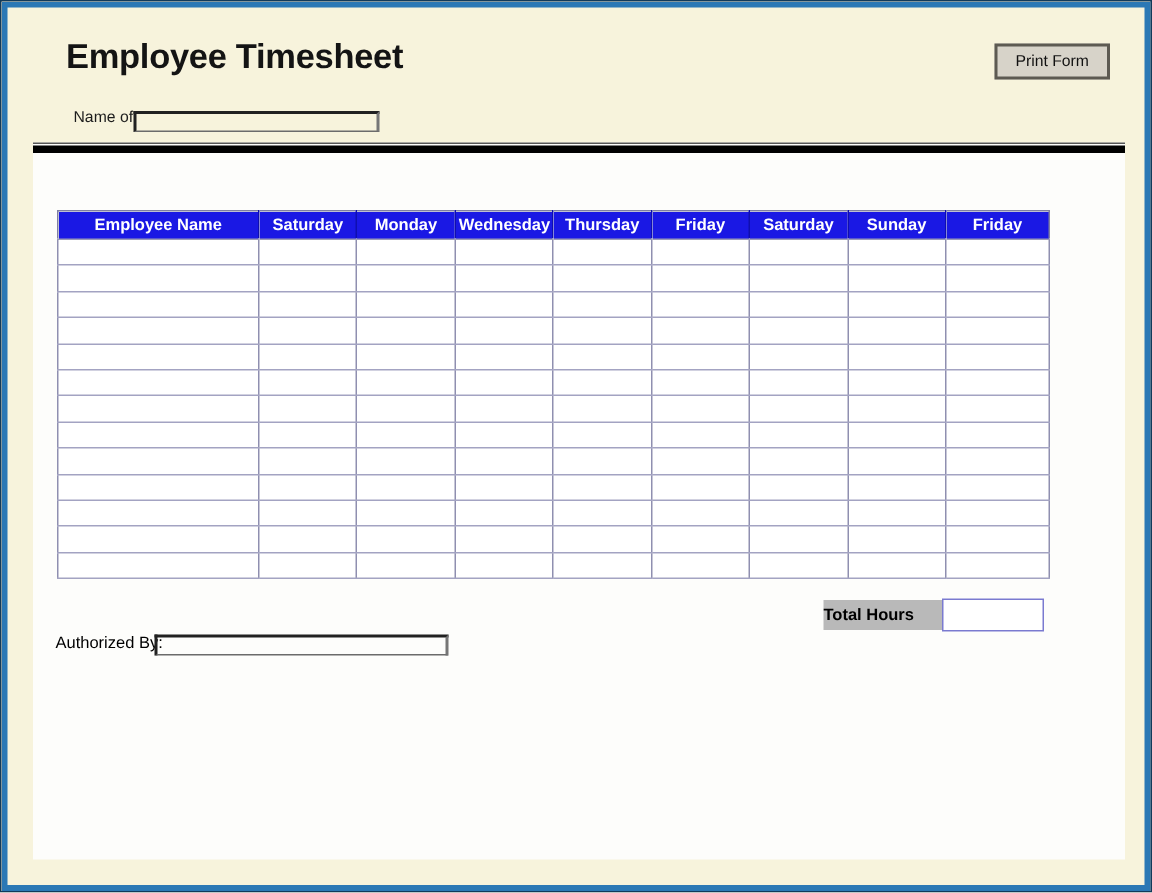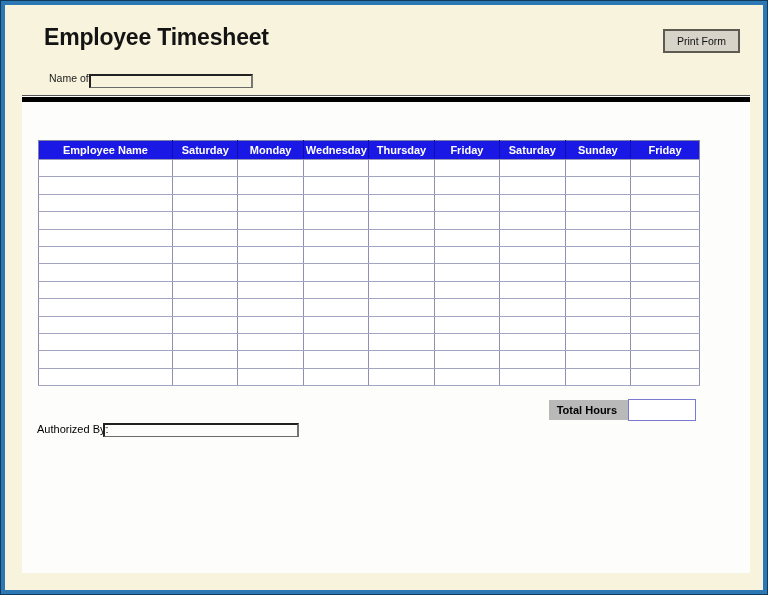--- a/index.html
+++ b/index.html
@@ -107,21 +107,21 @@
     border-right-color:var(--grid_v);
     font-size:10px;color:#222;
     padding:0 3px;
   }
   table.tt th:nth-child(1),table.tt td:nth-child(1){width:134px;}
   table.tt th:nth-child(9),table.tt td:nth-child(9){width:69px;}
   .total-box{
     position:absolute;left:549px;top:400px;
     width:79px;height:20px;
     background:var(--total_box_bg);
-    display:flex;align-items:center;justify-content:flex-end;
+    display:flex;align-items:center;
     padding-right:11px;
   }
   .total-box span{
     font-size:11px;font-weight:bold;color:#000;
   }
   .total-input{
     position:absolute;left:628px;top:399px;
     width:68px;height:22px;
     background:#ffffff;
     border:1px solid var(--input_border);

